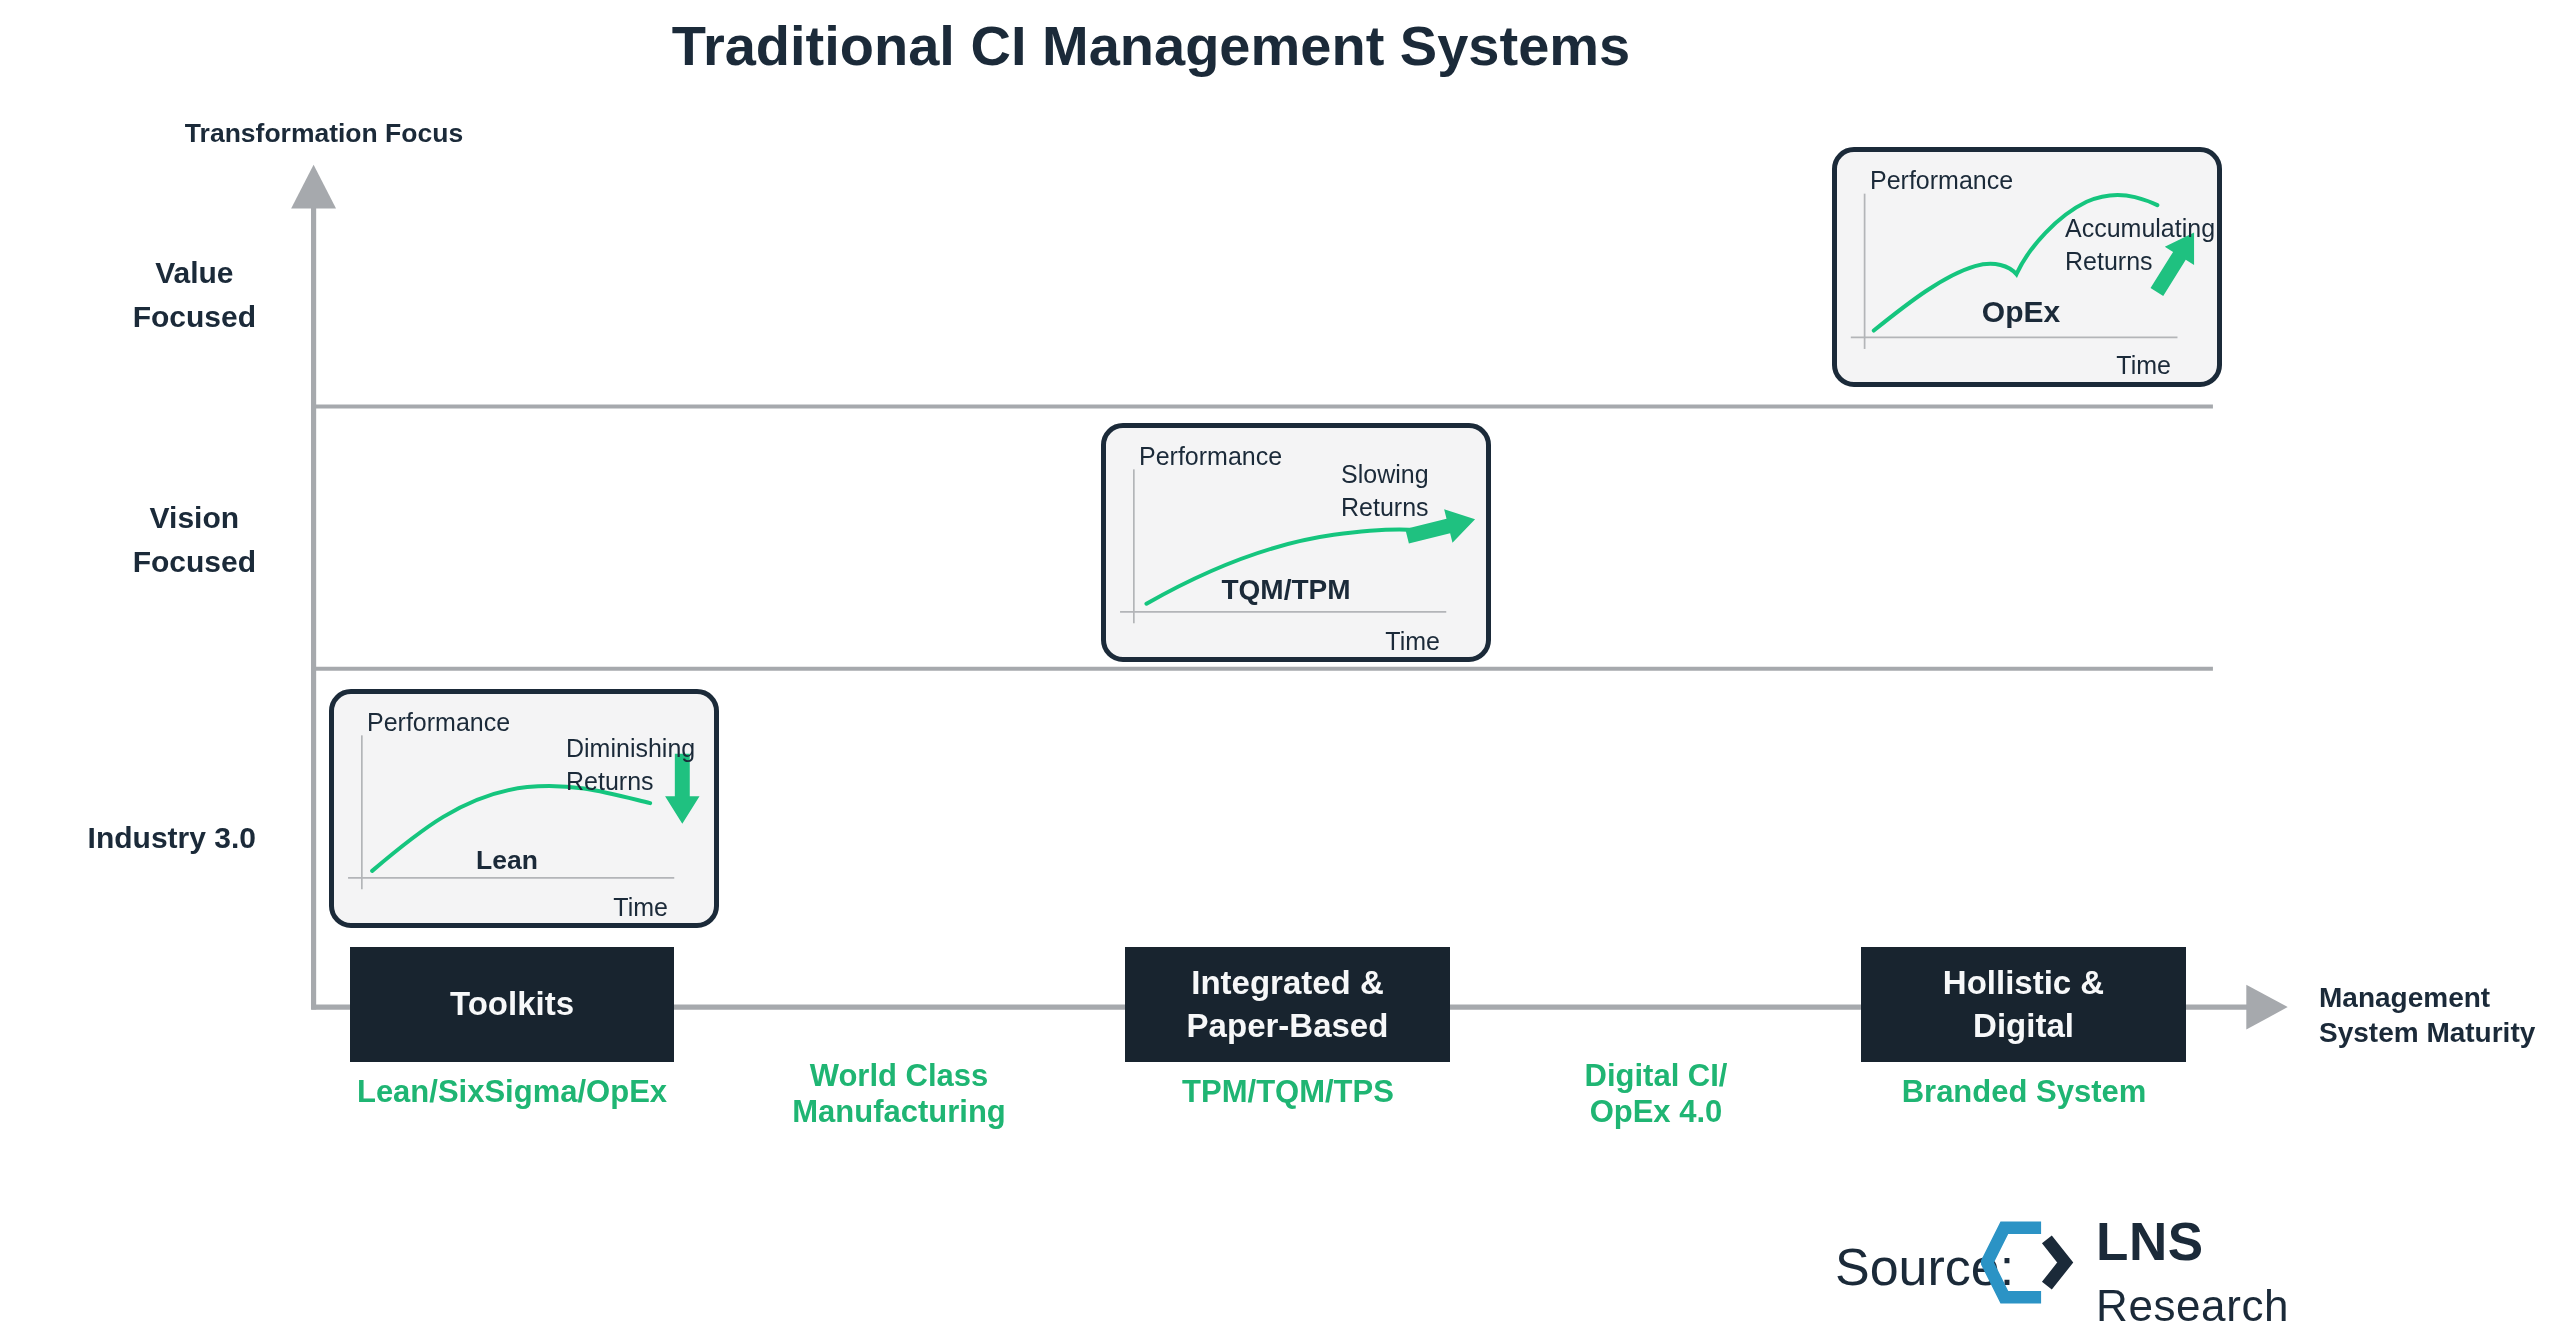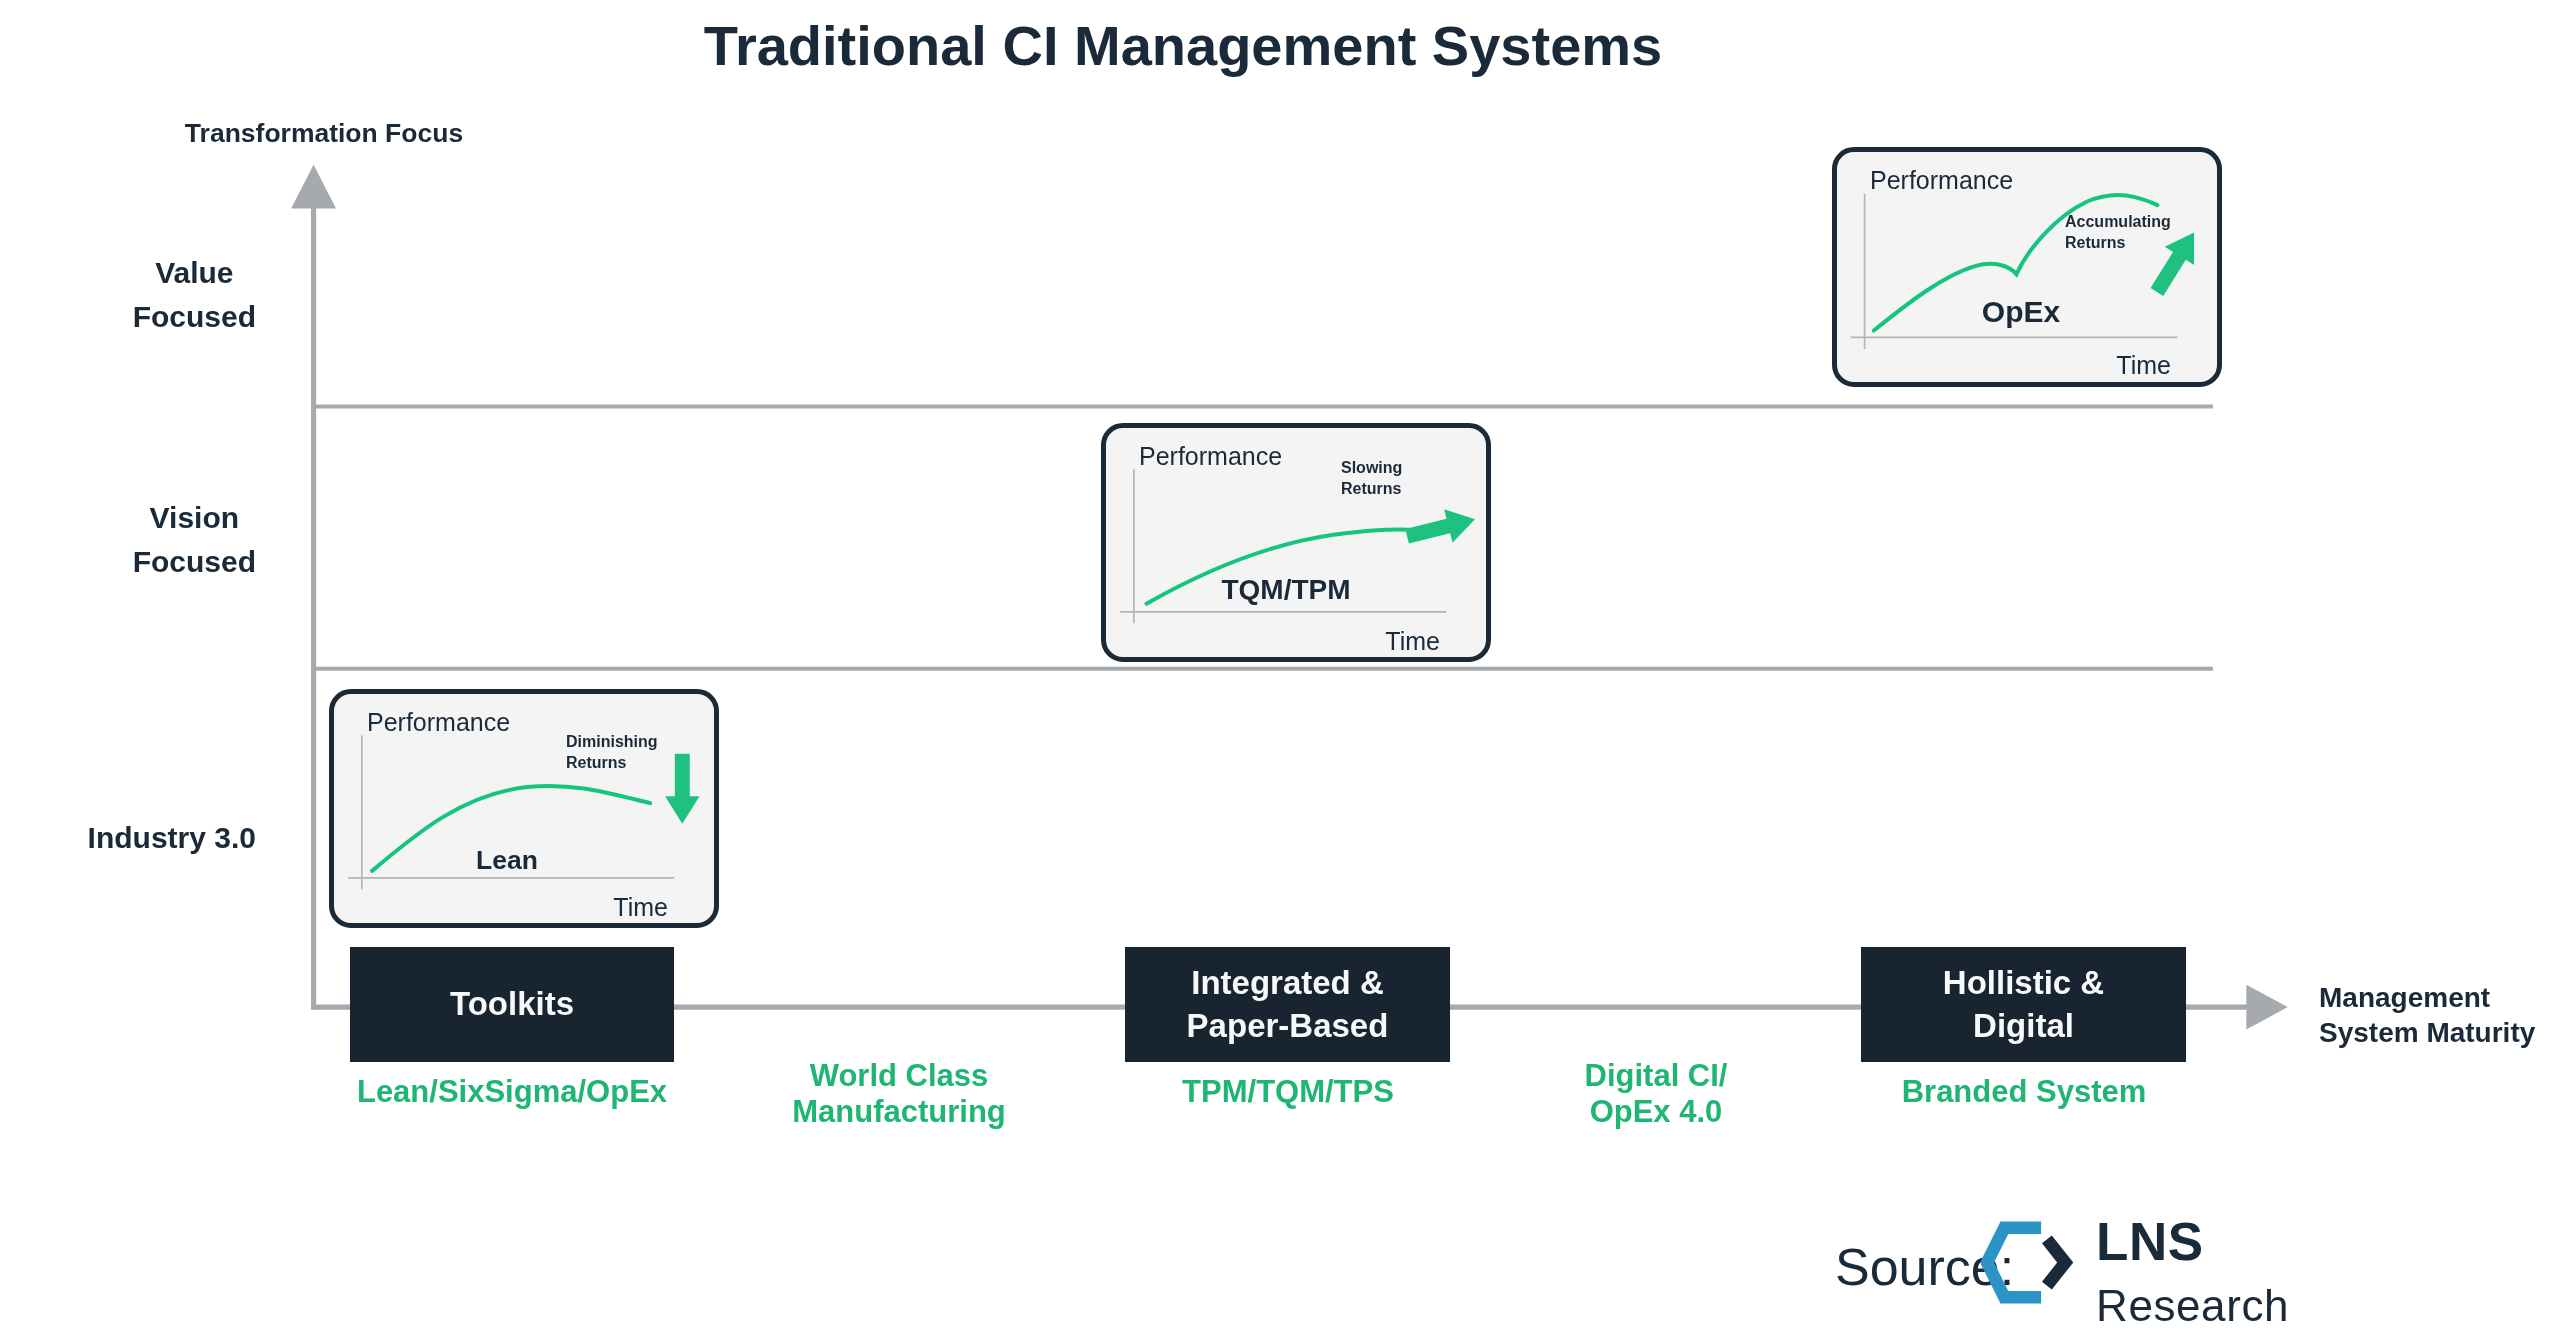--- a/index.html
+++ b/index.html
@@ -8,41 +8,41 @@
   }
   html,body{margin:0;padding:0;background:#fff;}
   #canvas{
     position:relative;width:2576px;height:1337px;background:#ffffff;overflow:hidden;
     font-family:"Liberation Sans",sans-serif;color:var(--navy);
   }
   .abs{position:absolute;}
   .pre{white-space:pre-line;}
   .title{
     left:1151px;top:12.7px;transform:translateX(-50%);
-    font-size:56px;font-weight:bold;white-space:nowrap;color:var(--navy);margin-left:32px;
+    font-size:56px;font-weight:bold;white-space:nowrap;color:var(--navy);
   }
   .yaxis-title{
     left:324px;top:118px;transform:translateX(-50%);
     font-size:26.5px;font-weight:bold;white-space:nowrap;
   }
   .level{
     right:2320px;font-size:30px;font-weight:bold;text-align:center;line-height:1.48;
   }
   .xaxis-title{
     left:2319px;top:980px;font-size:28px;font-weight:bold;line-height:1.25;
   }
   .inset{
     background:var(--inset_bg);
     border:5.2px solid var(--navy);
     border-radius:22px;
     box-sizing:border-box;
   }
   .inset svg{position:absolute;left:0;top:0;}
   .ins-perf{position:absolute;left:33px;top:14px;font-size:25px;font-weight:normal;}
-  .ins-ann{position:absolute;font-size:16px;font-weight:bold;line-height:1.3;}
+  .ins-ann{position:absolute;font-size:25px;font-weight:normal;line-height:1.3;}
   .ins-curve{position:absolute;transform:translateX(-50%);font-weight:bold;white-space:nowrap;text-align:right;}
   .ins-time{position:absolute;right:46px;top:199px;font-size:25px;}
   .stage-box{
     background:var(--box_navy);color:#f7f8f9;
     display:flex;align-items:center;justify-content:center;text-align:center;
     font-size:33px;font-weight:bold;line-height:1.28;
   }
   .green-label{
     color:var(--green_text);font-size:31px;font-weight:bold;line-height:1.17;
     transform:translateX(-50%);text-align:center;white-space:pre-line;

